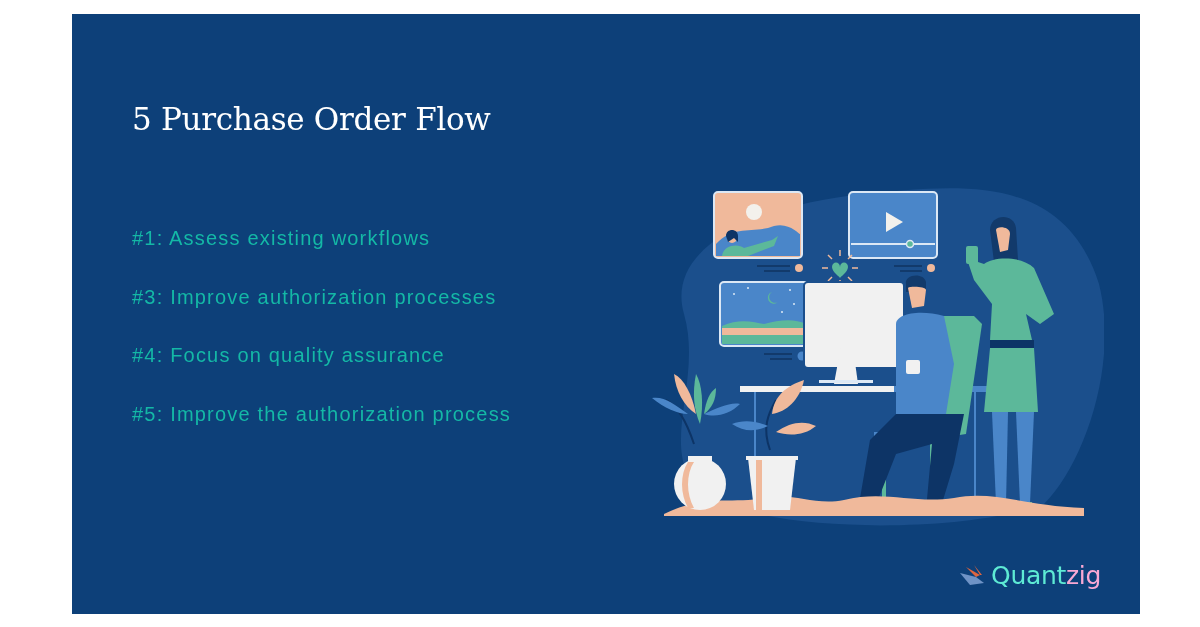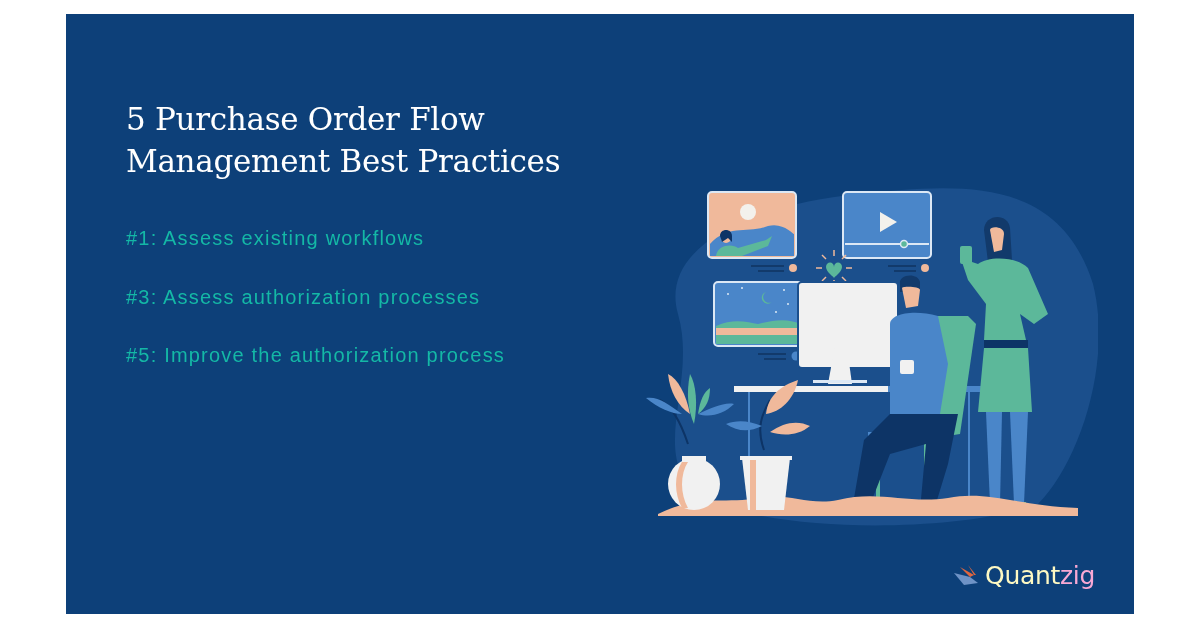--- a/index.html
+++ b/index.html
@@ -1,18 +1,18 @@
 <!DOCTYPE html>
 <html><head>
   <meta charset="utf-8">
   <style>
     html, body { margin: 0; padding: 0; background: #ffffff; }
     body { width: 1200px; height: 627px; position: relative; overflow: hidden; }
     .banner {
-      position: absolute; left: 66px; top: 14px; width: 1068px; height: 600px;
+      position: absolute; left: 72px; top: 14px; width: 1068px; height: 600px;
       background: #0d4079; overflow: hidden;
     }
     .title {
       position: absolute; left: 60px; top: 84px; margin: 0;
       font-family: "DejaVu Serif", "Liberation Serif", serif;
       font-weight: normal; color: #ffffff; font-size: 31px; line-height: 42px;
       letter-spacing: -0.3px;
     }
     .title span { display: block; }
     .list {
@@ -21,37 +21,37 @@
     .list li {
       font-family: "Liberation Sans", sans-serif; color: #14b8a6; font-size: 20px;
       letter-spacing: 1.2px; height: 29px; line-height: 29px; margin-bottom: 29.5px;
       white-space: nowrap;
     }
     .illustration { position: absolute; left: 572px; top: 150px; width: 460px; height: 370px; }
     .logo {
       position: absolute; left: 886px; top: 545px; height: 32px; display: flex; align-items: center;
       font-family: "DejaVu Sans", sans-serif; font-size: 25px; letter-spacing: -0.3px;
     }
-    .logo .q { color: #fef9c3; }
+    .logo .q { color: #5eead4; }
     .logo .z { color: #f9a8d4; }
     .logo svg { margin-right: 3px; }
   </style>
 </head>
 <body>
 
 <div class="banner">
 
   <h1 class="title">
     <span>5 Purchase Order Flow</span>
-    <span>Management Best Practices</span>
   </h1>
 
   <ul class="list">
     <li>#1: Assess existing workflows</li>
-    <li>#3: Assess authorization processes</li>
+    <li>#3: Improve authorization processes</li>
+    <li>#4: Focus on quality assurance</li>
     <li>#5: Improve the authorization process</li>
   </ul>
 
   <div class="illustration">
     <svg width="460" height="370" viewBox="0 0 460 370" xmlns="http://www.w3.org/2000/svg">
 
       <path d="M40,150 C20,80 120,40 220,30 C320,20 420,10 455,120 C475,200 440,300 400,340 C320,370 120,370 60,330 C10,290 60,220 40,150 Z" fill="#1b4f8c"></path>
 
       <g>
         <rect x="70" y="28" width="88" height="66" rx="4" fill="#f0b99b" stroke="#dce8f5" stroke-width="2"></rect>

